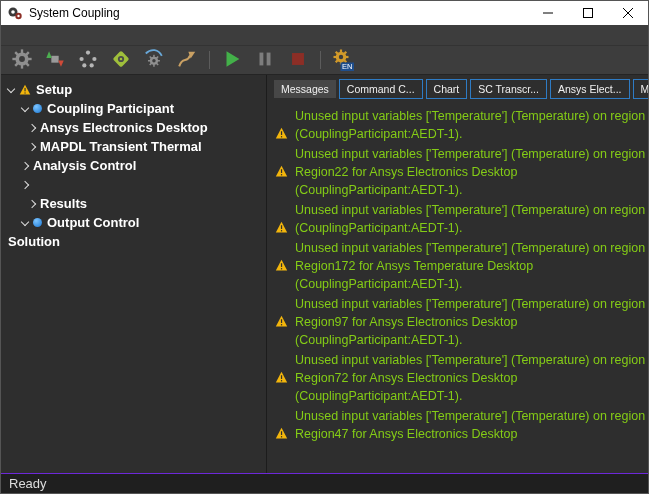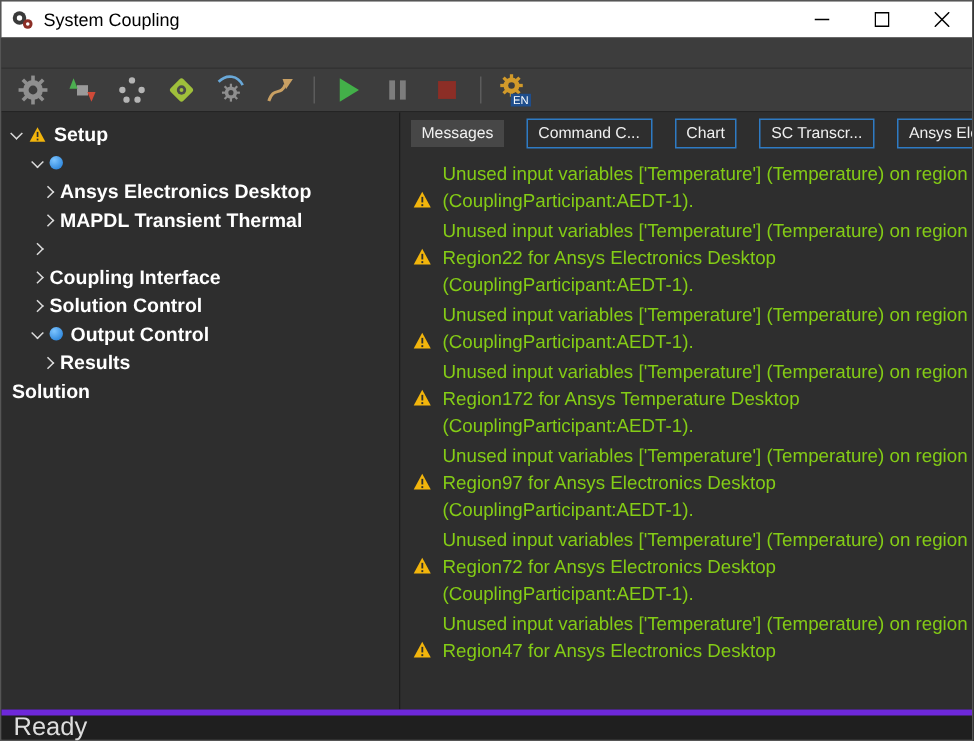--- a/index.html
+++ b/index.html
@@ -22,21 +22,21 @@
   .win-btn { width:40px; height:100%; display:flex; align-items:center; justify-content:center; }
 
   
   .menubar { height:21px; background:#3d3d3d; display:flex; align-items:center;
              color:#e8e8e8; font-size:11.5px; border-bottom:1px solid #333; flex:none; }
   .menu-item { padding:0 10px;margin-top:42px; }
 
   
   .toolbar { height:29px; background:#3d3d3d; display:flex; align-items:center;
              gap:7px; padding:0 8px; border-bottom:1px solid #242424; flex:none; }
-  .tool-btn { width:26px; height:25px; display:flex; align-items:center; justify-content:center; }
+  .tool-btn { width:26px; height:25px; display:flex; align-items:flex-start; justify-content:center; }
   .tool-sep { width:1px; height:18px; background:#5c5c5c; margin:0 2px; }
 
   
   .main { flex:1; display:flex; min-height:0; }
   .tree-panel { width:266px; flex:none; background:#2e2e2e; padding-top:5px;
                 border-right:1px solid #1c1c1c; overflow:hidden; }
   .tree-item { display:flex; align-items:center; height:19px; gap:5px;
                color:#ffffff; font-weight:bold; font-size:13px; white-space:nowrap; }
   .lvl0 { padding-left:7px; }
   .lvl1 { padding-left:21px; }
@@ -44,33 +44,33 @@
   .chev { width:6px; height:6px; border-right:1.7px solid #dcdcdc;
           border-bottom:1.7px solid #dcdcdc; flex:none; }
   .chev.collapsed { transform:rotate(-45deg); }
   .chev.expanded  { transform:rotate(45deg); margin-top:-2px; }
   .dot-icon { width:9px; height:9px; border-radius:50%; flex:none;
               background:radial-gradient(circle at 35% 30%, #7cc4ff, #1976d2); }
   .tree-warn { display:flex; flex:none; }
 
   
   .right-panel { flex:1; min-width:0; background:#2e2e2e; display:flex; flex-direction:column; }
-  .tabs { height:27px; flex:none; display:flex; align-items:center; gap:15px; padding:4px 3px 3px 7px; overflow:hidden; }
+  .tabs { height:27px; flex:none; display:flex; align-items:center; gap:3px; padding:4px 3px 3px 7px; overflow:hidden; }
   .tab { font-size:10.5px; color:#f0f0f0; padding:3px 7px; white-space:nowrap; flex:none; }
   .tab.active { background:#474747; }
   .tab.inactive { border:1px solid #2e7bc4; }
 
   .messages-list { flex:1; overflow:hidden; padding:5px 0 0 8px; }
   .message { position:relative; padding-left:20px; margin-bottom:2px; }
   .msg-line { white-space:nowrap; overflow:hidden; font-size:12.5px; line-height:18px; color:#84cc16; }
   .msg-icon { position:absolute; left:0; top:20px; display:flex; }
 
   
-  .statusbar { height:20px; flex:none; background:#1f1f1f; border-top:4px solid #6d28d9;
-               display:flex; align-items:center; color:#dddddd; font-size:17px; }
+  .statusbar { height:20px; flex:none; background:#1f1f1f; border-top:1px solid #6d28d9;
+               display:flex; align-items:center; color:#dddddd; font-size:13px; }
   .status-left { width:104px; padding-left:8px; flex:none; }
   .status-msg { padding-left:8px; }
 </style>
 </head>
 <body>
 
 <div class="window">
 
   <div class="titlebar">
     <span class="app-icon">
@@ -210,55 +210,51 @@
         <rect x="7.3" y="11.2" width="1.5" height="1.6" fill="#2e2e2e"></rect>
       </svg>
     </span>
 
     <span class="tree-label">Setup</span>
   </div>
         <div class="tree-item lvl1">
     <span class="chev expanded"></span>
 
     <span class="dot-icon"></span>
+    <span class="tree-label">Coupling Participant</span>
   </div>
         <div class="tree-item lvl2">
     <span class="chev collapsed"></span>
 
     <span class="tree-label">Ansys Electronics Desktop</span>
   </div>
         <div class="tree-item lvl2">
     <span class="chev collapsed"></span>
 
     <span class="tree-label">MAPDL Transient Thermal</span>
   </div>
         <div class="tree-item lvl1">
     <span class="chev collapsed"></span>
 
+    <span class="tree-label">Analysis Control</span>
   </div>
         <div class="tree-item lvl1">
     <span class="chev collapsed"></span>
 
-    <span class="tree-label">Coupling Interface</span>
-  </div>
-        <div class="tree-item lvl1">
-    <span class="chev collapsed"></span>
-
-    <span class="tree-label">Solution Control</span>
+  </div>
+        <div class="tree-item lvl2">
+    <span class="chev collapsed"></span>
+
+    <span class="tree-label">Results</span>
   </div>
         <div class="tree-item lvl1">
     <span class="chev expanded"></span>
 
     <span class="dot-icon"></span>
     <span class="tree-label">Output Control</span>
-  </div>
-        <div class="tree-item lvl2">
-    <span class="chev collapsed"></span>
-
-    <span class="tree-label">Results</span>
   </div>
         <div class="tree-item lvl0">
 
     <span class="tree-label">Solution</span>
   </div>
       </div>
     <div class="right-panel">
       <div class="tabs">
           <div class="tab active">Messages</div>
           <div class="tab inactive">Command C...</div>

